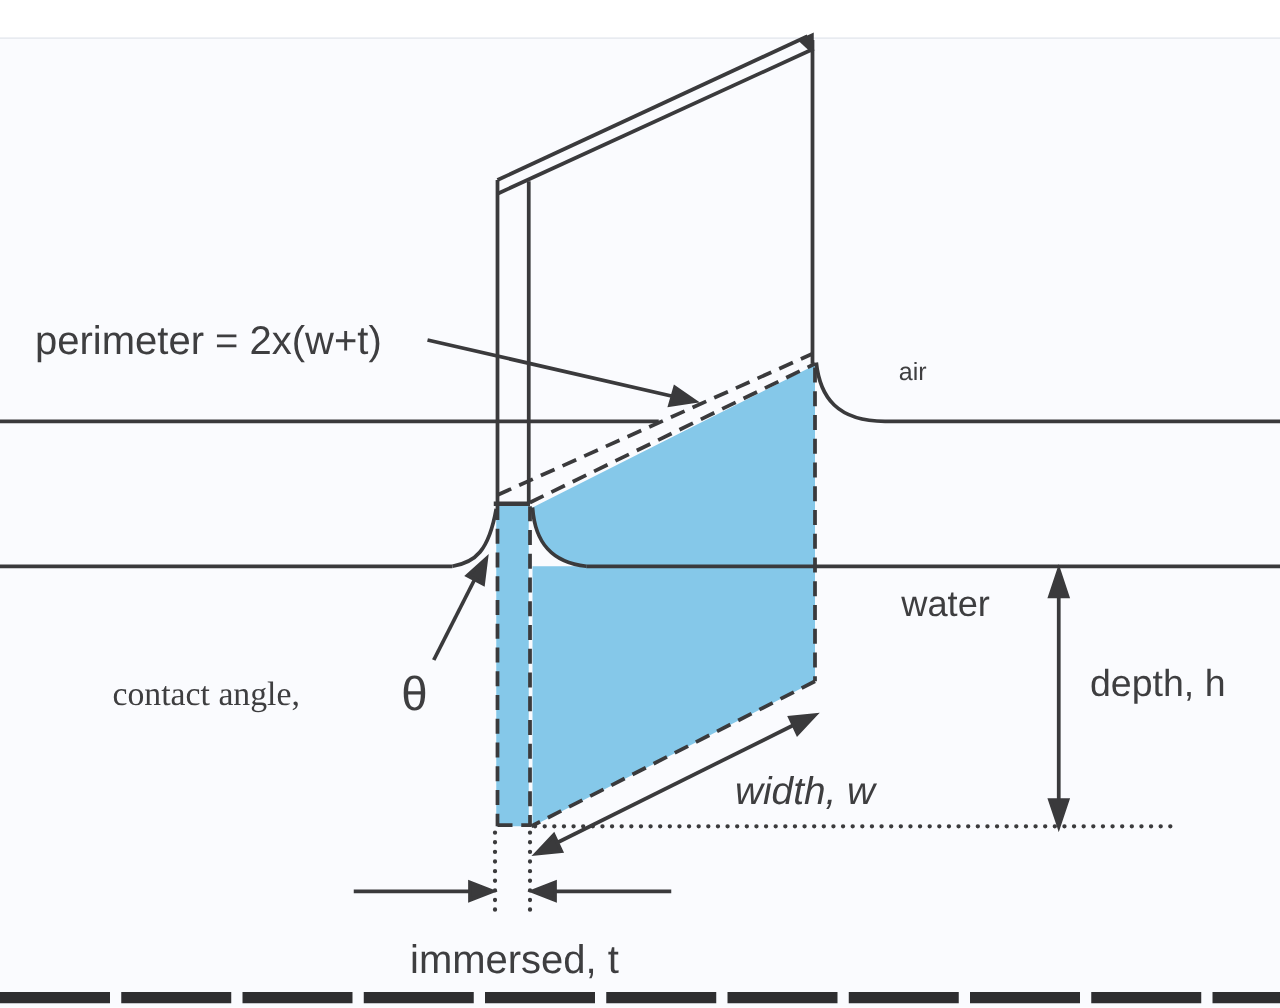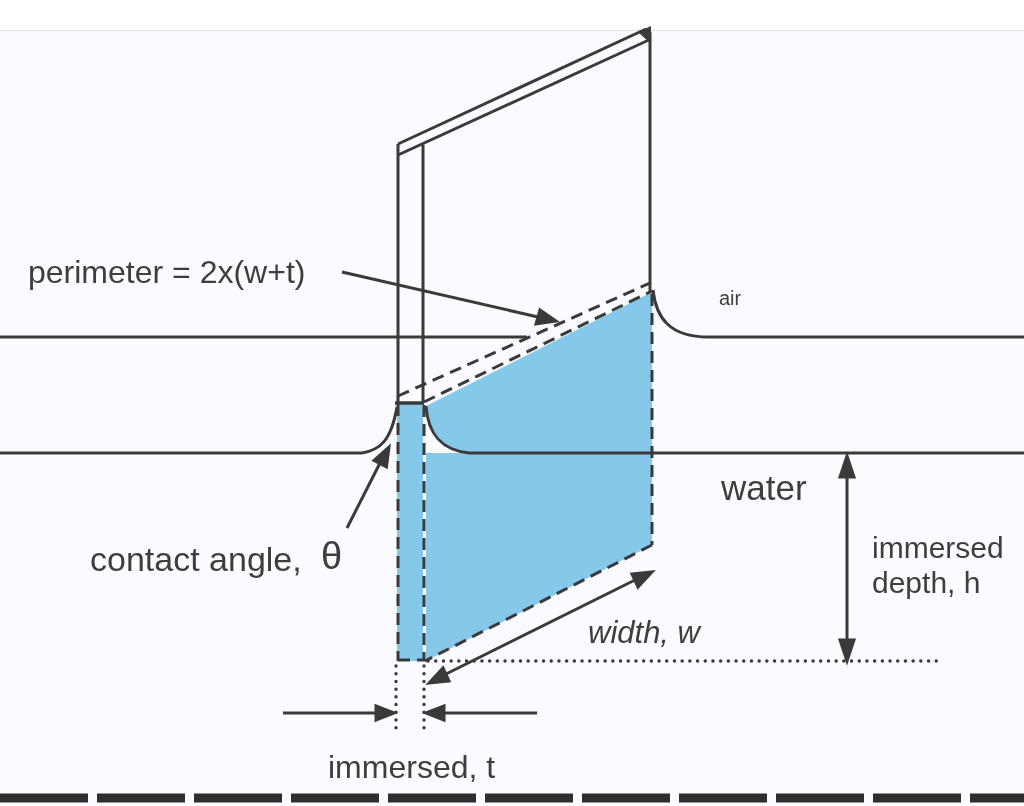--- a/index.html
+++ b/index.html
@@ -3,22 +3,22 @@
 <meta charset="utf-8">
 <style>
   html,body{margin:0;padding:0;background:#ffffff;}
   body{width:1024px;height:806px;overflow:hidden;font-family:"Liberation Sans",sans-serif;}
   .stage{position:relative;width:1024px;height:688px;background:#ffffff;}
   .figure-bg{position:absolute;left:0;top:30px;width:1024px;height:776px;background:#fafbfe;border-top:1.5px solid #e2e6eb;}
   svg.diagram{position:absolute;left:0;top:0;width:1024px;height:806px;}
   .lbl{position:absolute;color:#3e3e40;white-space:nowrap;line-height:1.15;}
   .lbl-perimeter{left:28px;top:254px;font-size:32px;}
   .lbl-air{left:719px;top:287px;font-size:20px;}
-  .lbl-water{left:721px;top:468px;font-size:35px;}
-  .lbl-contact{left:90px;top:540px;font-size:34px;}
+  .lbl-water{left:721px;top:468px;font-size:29px;}
+  .lbl-contact{left:90px;top:540px;font-size:27px;font-family:Liberation Serif, serif;}
   .lbl-theta{left:321px;top:535px;font-size:38px;}
   .lbl-immersed{left:872px;top:530px;font-size:30px;line-height:35px;}
   .lbl-width{left:588px;top:615px;font-size:31px;font-style:italic;}
   .lbl-thickness{left:328px;top:749px;font-size:32px;}
 </style>
 </head>
 <body>
 
 <div class="stage">
 
@@ -91,19 +91,18 @@
       <path stroke="#2E2E30" stroke-width="9" fill="none" stroke-dasharray="88 9" d="M0,798 L1024,798"></path>
     </g>
   </svg>
 
   <div class="lbl lbl-perimeter">perimeter = 2x(w+t)</div>
   <div class="lbl lbl-air">air</div>
   <div class="lbl lbl-water">water</div>
   <div class="lbl lbl-contact">contact angle,</div>
   <div class="lbl lbl-theta">θ</div>
   <div class="lbl lbl-immersed">
-    <div>immersed</div>
     <div>depth, h</div>
   </div>
   <div class="lbl lbl-width">width, w</div>
   <div class="lbl lbl-thickness">immersed, t</div>
 
 </div>
 
 </body></html>

